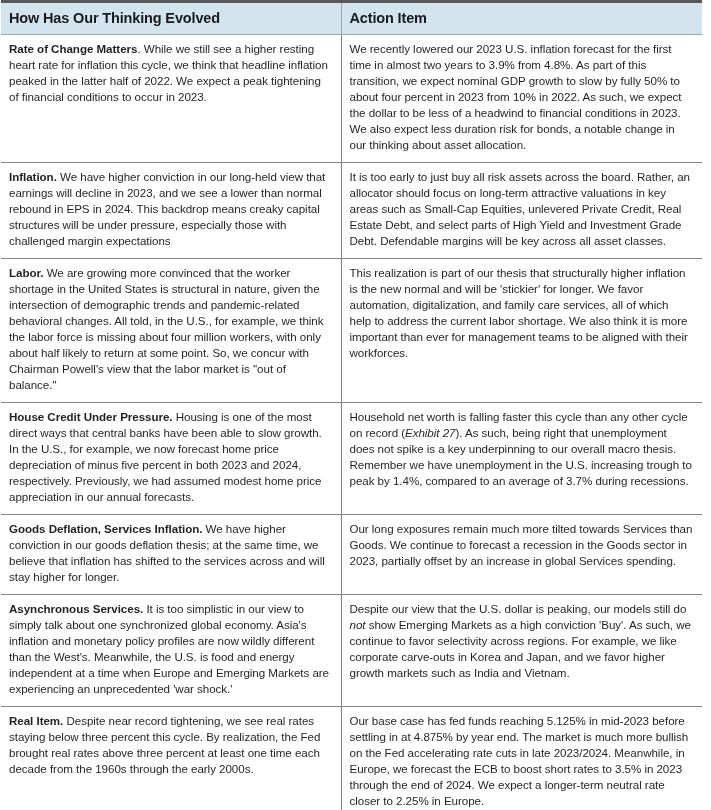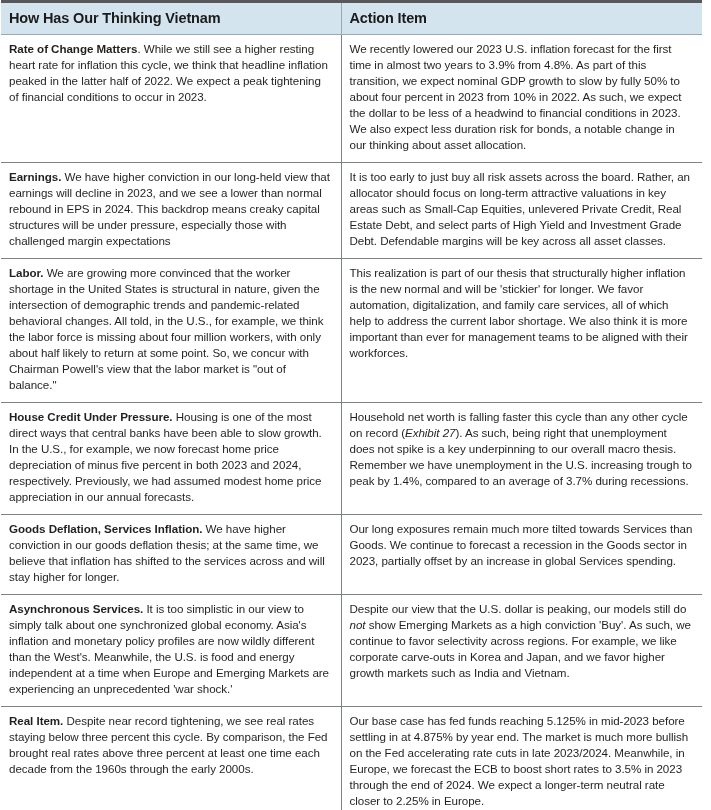--- a/index.html
+++ b/index.html
@@ -88,38 +88,38 @@
 <body>
 
 <div class="page">
   <table class="evolved-table">
     <colgroup>
       <col class="col-left">
       <col class="col-right">
     </colgroup>
     <thead>
       <tr>
-        <th class="left-head">How Has Our Thinking Vietnam</th>
+        <th class="left-head">How Has Our Thinking Evolved</th>
         <th>Action Item</th>
       </tr>
     </thead>
     <tbody>
 
       <tr>
         <td class="cell-left">
           <p><span class="lead">Rate of Change Matters</span><span>.</span><span> While we still see a higher resting heart rate for inflation this cycle, we think that headline inflation peaked in the latter half of 2022. We expect a peak tightening of financial conditions to occur in 2023.</span></p>
         </td>
         <td>
           <p>We recently lowered our 2023 U.S. inflation forecast for the first time in almost two years to 3.9% from 4.8%. As part of this transition, we expect nominal GDP growth to slow by fully 50% to about four percent in 2023 from 10% in 2022. As such, we expect the dollar to be less of a headwind to financial conditions in 2023. We also expect less duration risk for bonds, a notable change in our thinking about asset allocation.</p>
         </td>
       </tr>
 
       <tr>
         <td class="cell-left">
-          <p><span class="lead">Earnings.</span><span> We have higher conviction in our long-held view that earnings will decline in 2023, and we see a lower than normal rebound in EPS in 2024. This backdrop means creaky capital structures will be under pressure, especially those with challenged margin expectations</span></p>
+          <p><span class="lead">Inflation.</span><span> We have higher conviction in our long-held view that earnings will decline in 2023, and we see a lower than normal rebound in EPS in 2024. This backdrop means creaky capital structures will be under pressure, especially those with challenged margin expectations</span></p>
         </td>
         <td>
           <p>It is too early to just buy all risk assets across the board. Rather, an allocator should focus on long-term attractive valuations in key areas such as Small-Cap Equities, unlevered Private Credit, Real Estate Debt, and select parts of High Yield and Investment Grade Debt. Defendable margins will be key across all asset classes.</p>
         </td>
       </tr>
 
       <tr>
         <td class="cell-left">
           <p><span class="lead">Labor.</span><span> We are growing more convinced that the worker shortage in the United States is structural in nature, given the intersection of demographic trends and pandemic-related behavioral changes. All told, in the U.S., for example, we think the labor force is missing about four million workers, with only about half likely to return at some point. So, we concur with Chairman Powell's view that the labor market is "out of balance."</span></p>
         </td>
@@ -150,21 +150,21 @@
         <td class="cell-left">
           <p><span class="lead">Asynchronous Services.</span><span> It is too simplistic in our view to simply talk about one synchronized global economy. Asia's inflation and monetary policy profiles are now wildly different than the West's. Meanwhile, the U.S. is food and energy independent at a time when Europe and Emerging Markets are experiencing an unprecedented 'war shock.'</span></p>
         </td>
         <td>
           <p><span>Despite our view that the U.S. dollar is peaking, our models still do </span><em>not</em><span> show Emerging Markets as a high conviction 'Buy'. As such, we continue to favor selectivity across regions. For example, we like corporate carve-outs in Korea and Japan, and we favor higher growth markets such as India and Vietnam.</span></p>
         </td>
       </tr>
 
       <tr>
         <td class="cell-left">
-          <p><span class="lead">Real Item.</span><span> Despite near record tightening, we see real rates staying below three percent this cycle. By comparison, the Fed brought real rates above three percent at least one time each decade from the 1960s through the early 2000s.</span></p>
+          <p><span class="lead">Real Item.</span><span> Despite near record tightening, we see real rates staying below three percent this cycle. By realization, the Fed brought real rates above three percent at least one time each decade from the 1960s through the early 2000s.</span></p>
         </td>
         <td>
           <p>Our base case has fed funds reaching 5.125% in mid-2023 before settling in at 4.875% by year end. The market is much more bullish on the Fed accelerating rate cuts in late 2023/2024. Meanwhile, in Europe, we forecast the ECB to boost short rates to 3.5% in 2023 through the end of 2024. We expect a longer-term neutral rate closer to 2.25% in Europe.</p>
         </td>
       </tr>
 
     </tbody>
   </table>
   <div class="bottom-rule"></div>
 </div>

